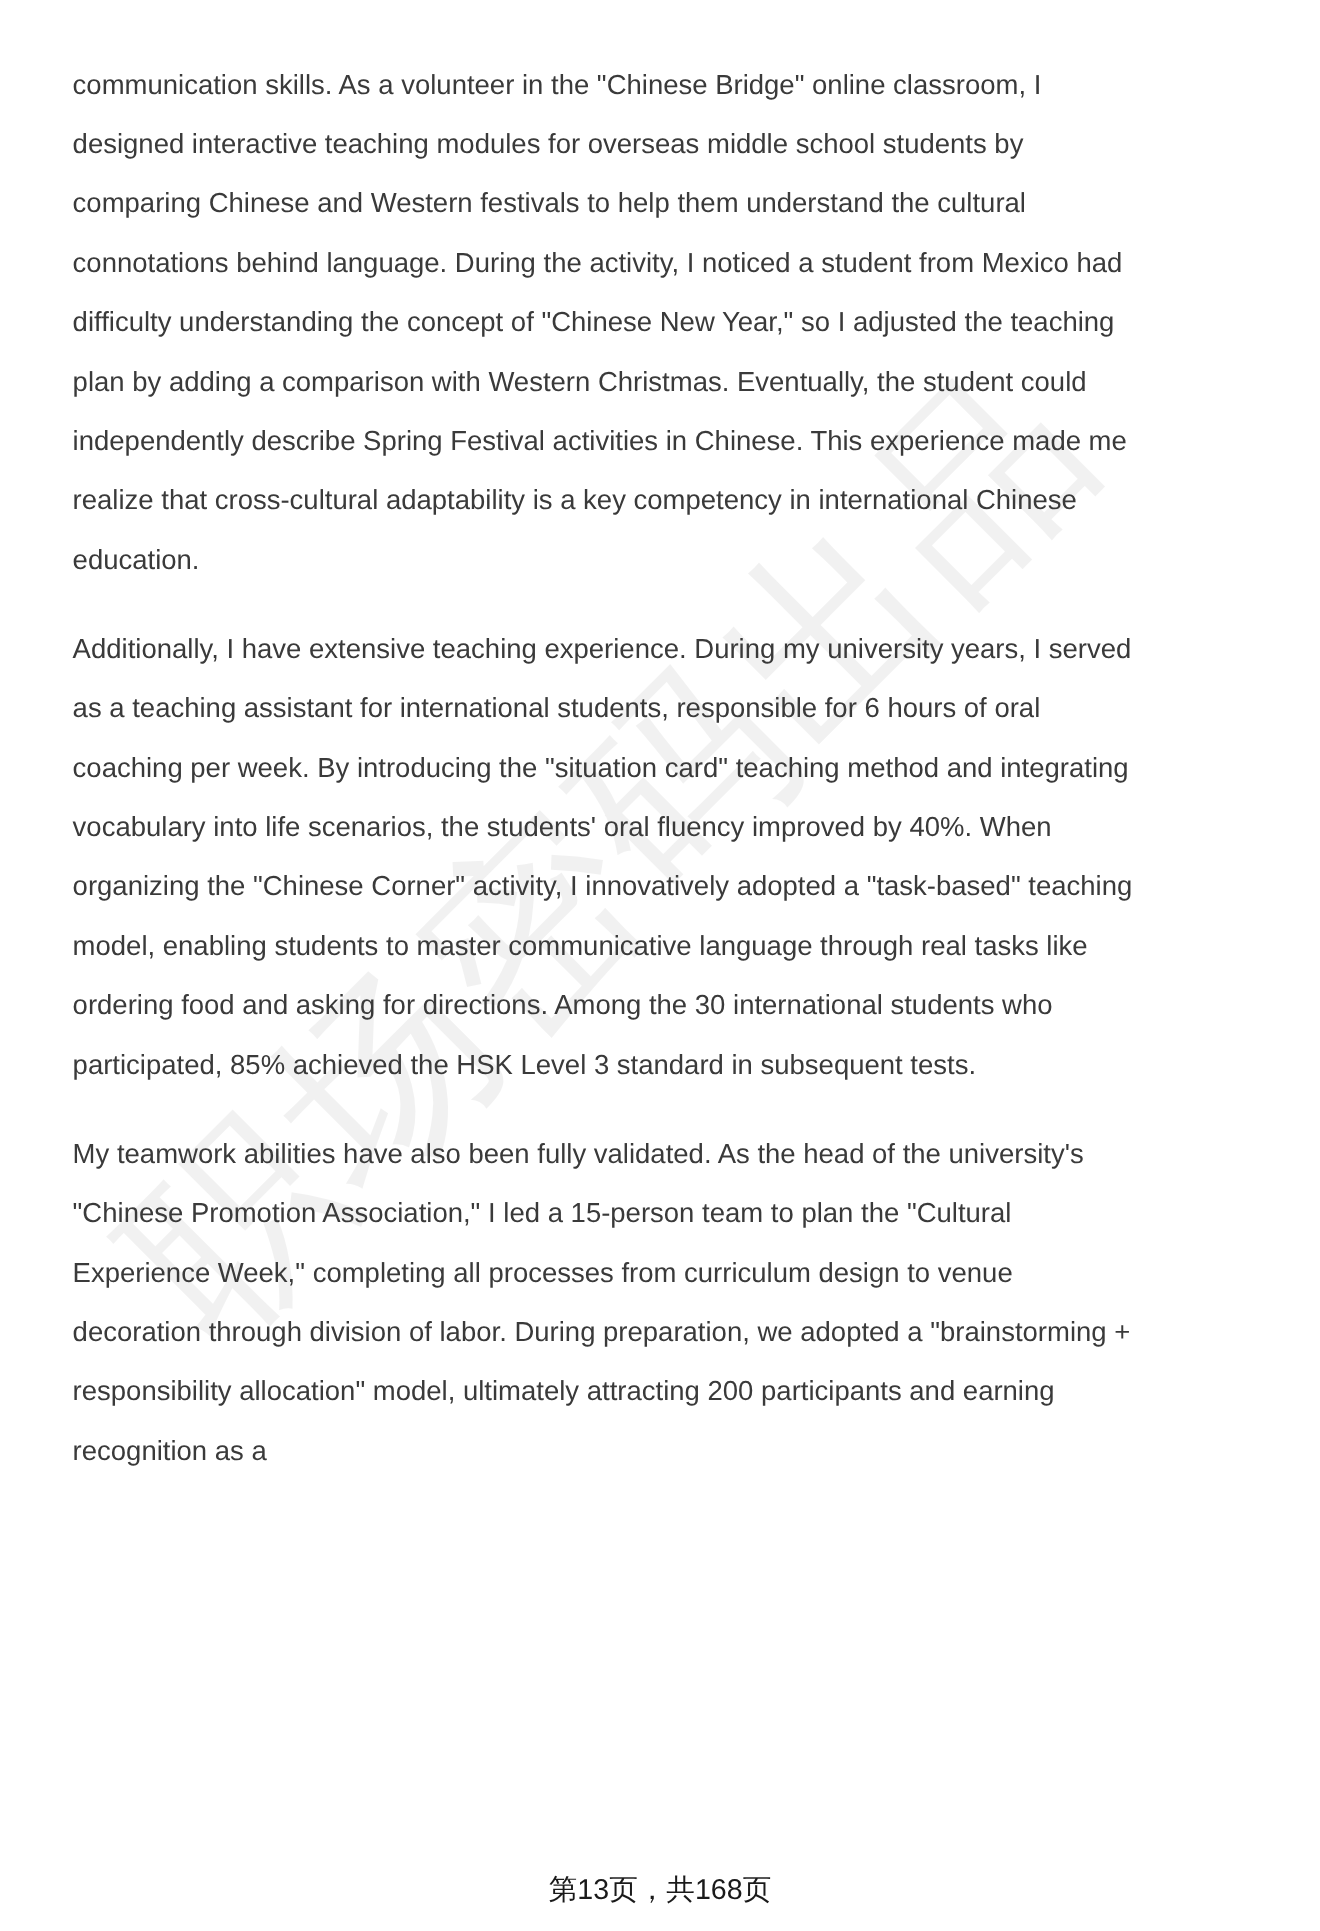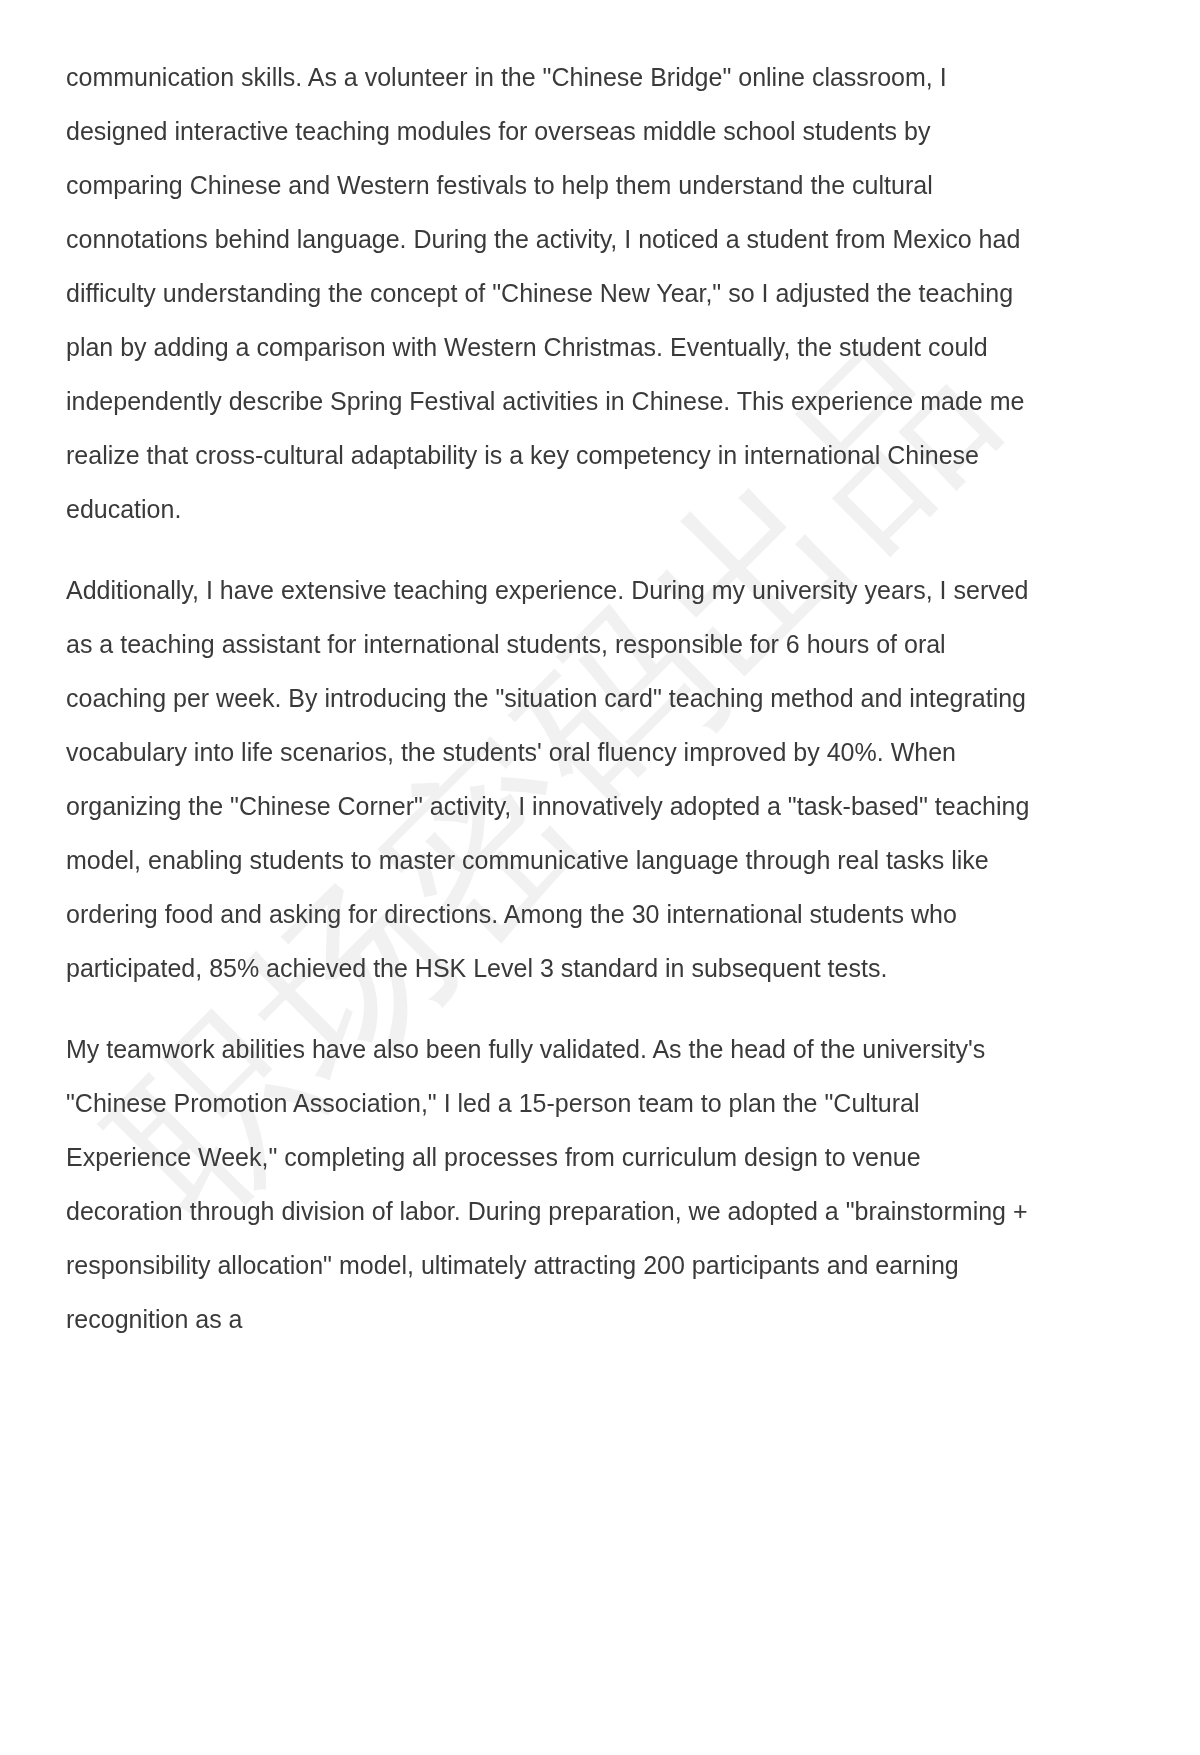--- a/index.html
+++ b/index.html
@@ -60,14 +60,15 @@
 <div class="page">
 
   <div class="watermark">职场密码出品</div>
 
   <div class="content">
     <p>communication skills. As a volunteer in the "Chinese Bridge" online classroom, I designed interactive teaching modules for overseas middle school students by comparing Chinese and Western festivals to help them understand the cultural connotations behind language. During the activity, I noticed a student from Mexico had difficulty understanding the concept of "Chinese New Year," so I adjusted the teaching plan by adding a comparison with Western Christmas. Eventually, the student could independently describe Spring Festival activities in Chinese. This experience made me realize that cross-cultural adaptability is a key competency in international Chinese education.</p>
     <p>Additionally, I have extensive teaching experience. During my university years, I served as a teaching assistant for international students, responsible for 6 hours of oral coaching per week. By introducing the "situation card" teaching method and integrating vocabulary into life scenarios, the students' oral fluency improved by 40%. When organizing the "Chinese Corner" activity, I innovatively adopted a "task-based" teaching model, enabling students to master communicative language through real tasks like ordering food and asking for directions. Among the 30 international students who participated, 85% achieved the HSK Level 3 standard in subsequent tests.</p>
     <p>My teamwork abilities have also been fully validated. As the head of the university's "Chinese Promotion Association," I led a 15-person team to plan the "Cultural Experience Week," completing all processes from curriculum design to venue decoration through division of labor. During preparation, we adopted a "brainstorming + responsibility allocation" model, ultimately attracting 200 participants and earning recognition as a</p>
   </div>
 
+  <div class="footer">第13页，共168页</div>
 
 </div>
 
 </body></html>

